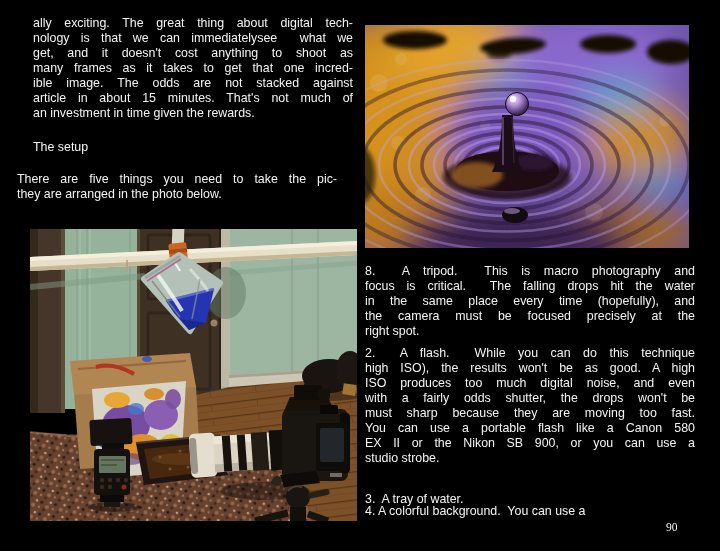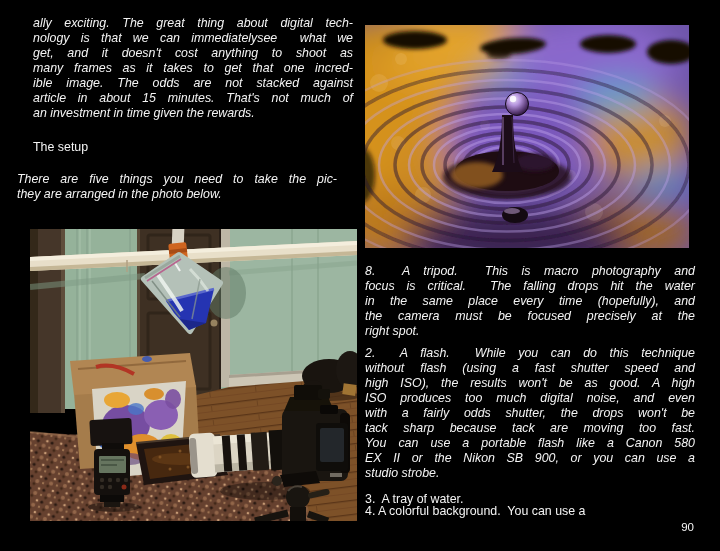--- a/index.html
+++ b/index.html
@@ -1,25 +1,25 @@
 <!DOCTYPE html>
 <html><head>
 <meta charset="utf-8">
 <style>
   html,body { margin:0; padding:0; background:#000; }
   .page { position:relative; width:720px; height:551px; background:#000;
           font-family:"Liberation Sans", sans-serif; color:#f4f4f4; overflow:hidden; }
   .para { position:absolute; font-size:12.4px; line-height:15px; }
-  .tline { text-align:justify; text-align-last:justify; height:15px; white-space:pre-wrap;font-style:italic; }
+  .tline { text-align:justify; text-align-last:justify; height:15px; white-space:pre-wrap; }
   .tline.lastline { text-align-last:left; }
   .heading { position:absolute; font-size:12.4px; line-height:15px; }
   .oneline { position:absolute; font-size:12.4px; line-height:15px; white-space:pre-wrap; }
   .photo { position:absolute; overflow:hidden; }
   .photo svg { display:block; }
-  .pagenum { position:absolute; top:521px; left:666px; width:28px; text-align:right; font-size:11.5px; }
+  .pagenum { position:absolute; top:521px; left:666px; width:28px; text-align:left; font-size:11.5px;font-family:Liberation Serif, serif; }
 </style>
 </head>
 <body>
 
 <div class="page">
 
   <div class="para" style="left:33px; top:16px; width:320px">
       <div class="tline">ally exciting. The great thing about digital tech-</div>
       <div class="tline">nology is that we can immediatelysee  what we</div>
       <div class="tline">get, and it doesn't cost anything to shoot as</div>
@@ -133,25 +133,24 @@
   <div class="para" style="left:365px; top:264px; width:330px">
       <div class="tline">8.  A tripod.  This is macro photography and</div>
       <div class="tline">focus is critical.  The falling drops hit the water</div>
       <div class="tline">in the same place every time (hopefully), and</div>
       <div class="tline">the camera must be focused precisely at the</div>
       <div class="tline lastline">right spot.</div>
     </div>
 
   <div class="para" style="left:365px; top:346px; width:330px">
       <div class="tline">2.  A flash.  While you can do this technique</div>
-      <div class="tline">without flash (using a fast shutter speed and</div>
       <div class="tline">high ISO), the results won't be as good. A high</div>
       <div class="tline">ISO produces too much digital noise, and even</div>
       <div class="tline">with a fairly odds shutter, the drops won't be</div>
-      <div class="tline">tack sharp because tack are moving too fast.</div>
+      <div class="tline">must sharp because they are moving too fast.</div>
       <div class="tline">You can use a portable flash like a Canon 580</div>
       <div class="tline">EX II or the Nikon SB 900, or you can use a</div>
       <div class="tline lastline">studio strobe.</div>
     </div>
 
   <div class="oneline" style="left:365px; top:492px; width:330px">3.  A tray of water.</div>
 
   <div class="oneline" style="left:365px; top:504px; width:330px">4. A colorful background.  You can use a</div>
 
   <div class="photo" style="left:30px; top:229px; width:327px; height:292px">

